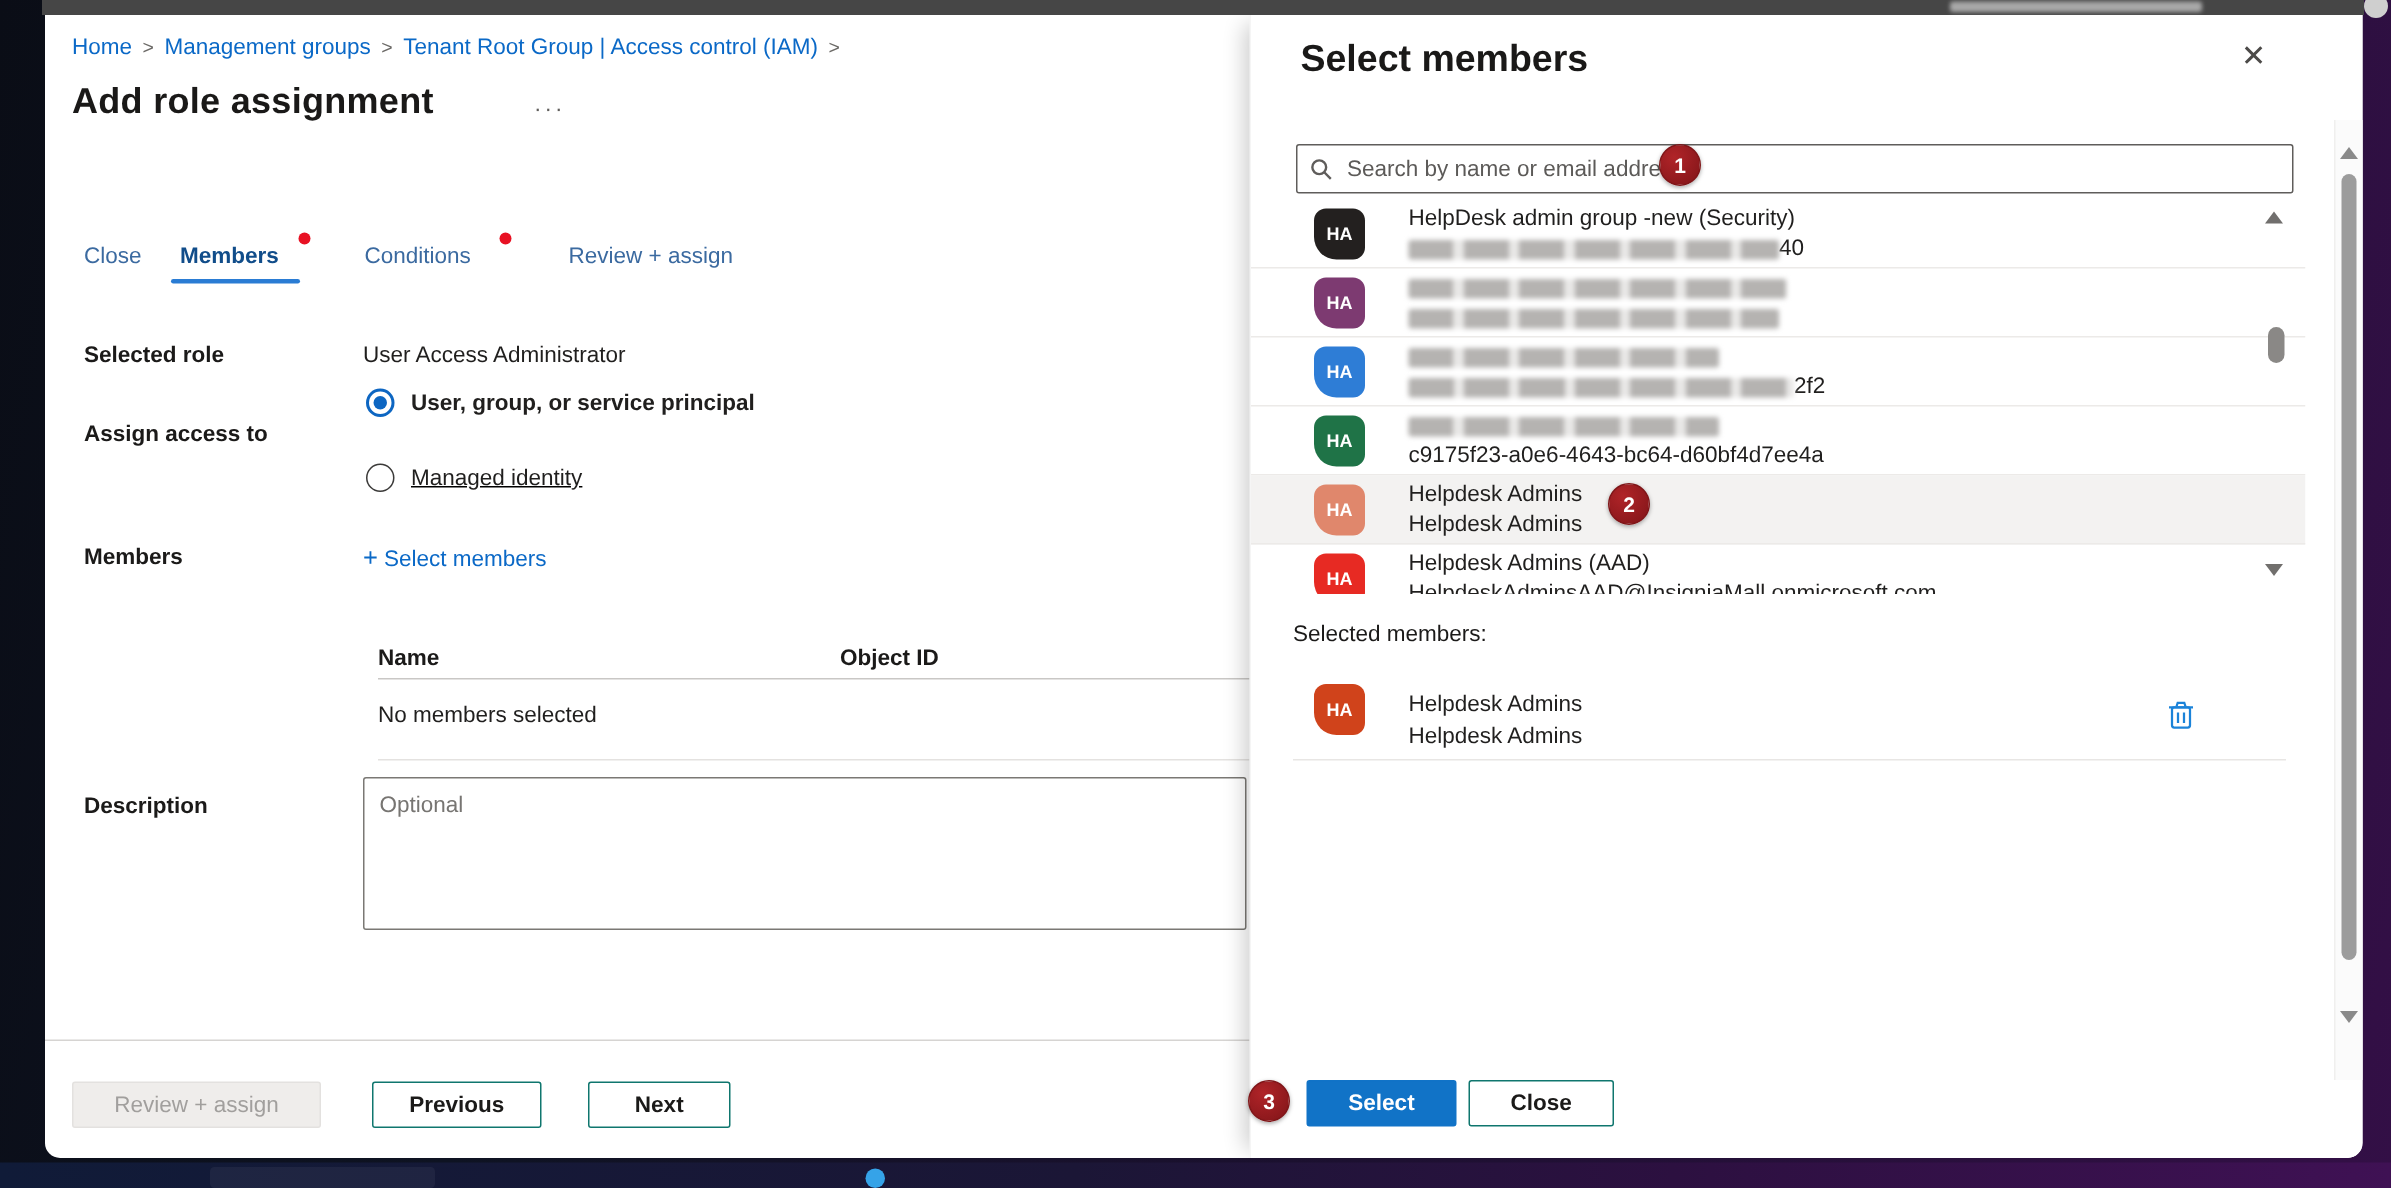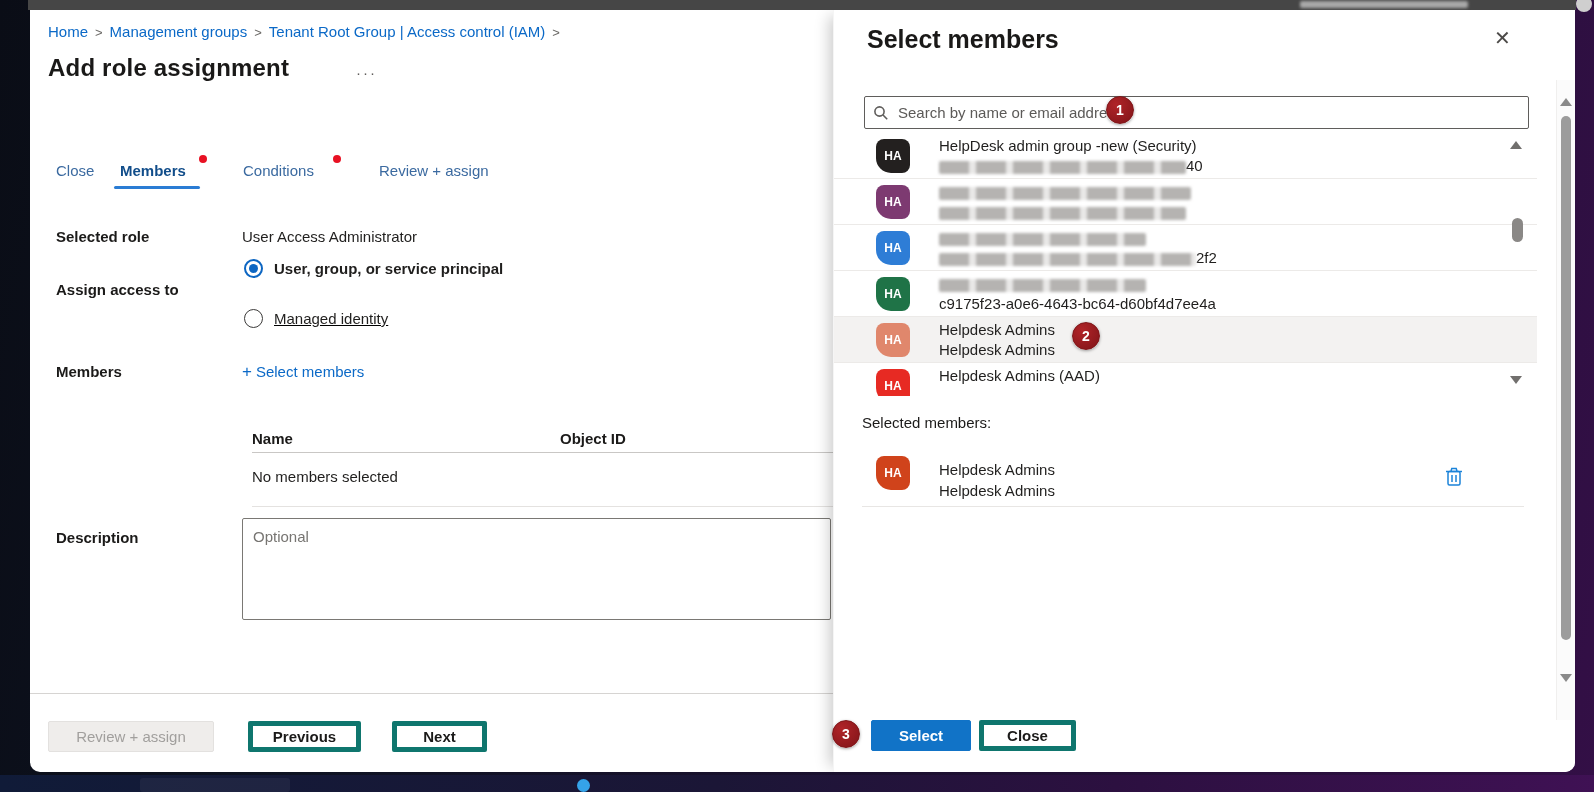--- a/index.html
+++ b/index.html
@@ -40,21 +40,21 @@
   .link{color:#0b69c7;font-size:15px;cursor:pointer;white-space:nowrap;}
   .hline{height:1px;background:#c9c7c5;}
   .hline.light{background:#e4e2e0;}
   textarea.desc{left:212px;top:508px;width:589px;height:102px;border:1px solid #7a7874;border-radius:2px;
     padding:9px 10px;font-family:"Liberation Sans",sans-serif;font-size:15px;color:#201f1e;resize:none;box-sizing:border-box;}
   textarea.desc::placeholder{color:#777572;}
   
   .btn{font-family:"Liberation Sans",sans-serif;font-size:15px;height:31px;box-sizing:border-box;
     display:flex;align-items:center;justify-content:center;cursor:pointer;border-radius:2px;white-space:nowrap;}
   .btn.disabled{background:#efedeb;border:1px solid #e3e1df;color:#a19f9d;cursor:default;}
-  .btn.outline{background:#fff;border:5px solid #0f766e;color:#1b1a19;font-weight:700;}
+  .btn.outline{background:#fff;border:1px solid #0f766e;color:#1b1a19;font-weight:700;}
   .btn.primary{background:#1173c7;border:1px solid #1173c7;color:#fff;font-weight:700;}
   
   .panel{left:803px;top:0;width:742px;height:762px;background:#fff;
     box-shadow:-10px 0 14px -6px rgba(0,0,0,0.20);border-left:1px solid rgba(0,0,0,0.04);}
   .panel-title{left:33px;top:15px;font-size:25px;font-weight:700;color:#1a1918;}
   .close-x{left:660px;top:18px;font-size:20px;color:#4c4a48;cursor:pointer;line-height:1;}
   .search{left:30px;top:86px;width:665px;height:33px;border:1px solid #5f5d5b;border-radius:2px;
     box-sizing:border-box;display:flex;align-items:center;padding:0 8px;background:#fff;}
   .search input{border:none;outline:none;flex:1;font-family:"Liberation Sans",sans-serif;font-size:15px;color:#201f1e;background:transparent;}
   .search input::placeholder{color:#5c5a58;}
@@ -182,20 +182,21 @@
           <div class="m2">c9175f23-a0e6-4643-bc64-d60bf4d7ee4a</div>
         </div>
         <div class="mrow hl">
           <div class="avatar" style="background:#e0876c">HA</div>
           <div class="m1">Helpdesk Admins</div>
           <div class="m2">Helpdesk Admins</div>
         </div>
         <div class="mrow">
           <div class="avatar" style="background:#e72a23">HA</div>
           <div class="m1">Helpdesk Admins (AAD)</div>
+          <div class="m2">HelpdeskAdminsAAD@InsigniaMall.onmicrosoft.com</div>
         </div>
       </div>
 
       <div class="abs tri-up" style="left:676px;top:131px;"></div>
       <div class="abs in-sb-thumb"></div>
       <div class="abs tri-down" style="left:676px;top:366px;"></div>
 
       <div class="abs sel-label">Selected members:</div>
       <div class="abs sel-row">
         <div class="avatar" style="background:#d0431b">HA</div>

